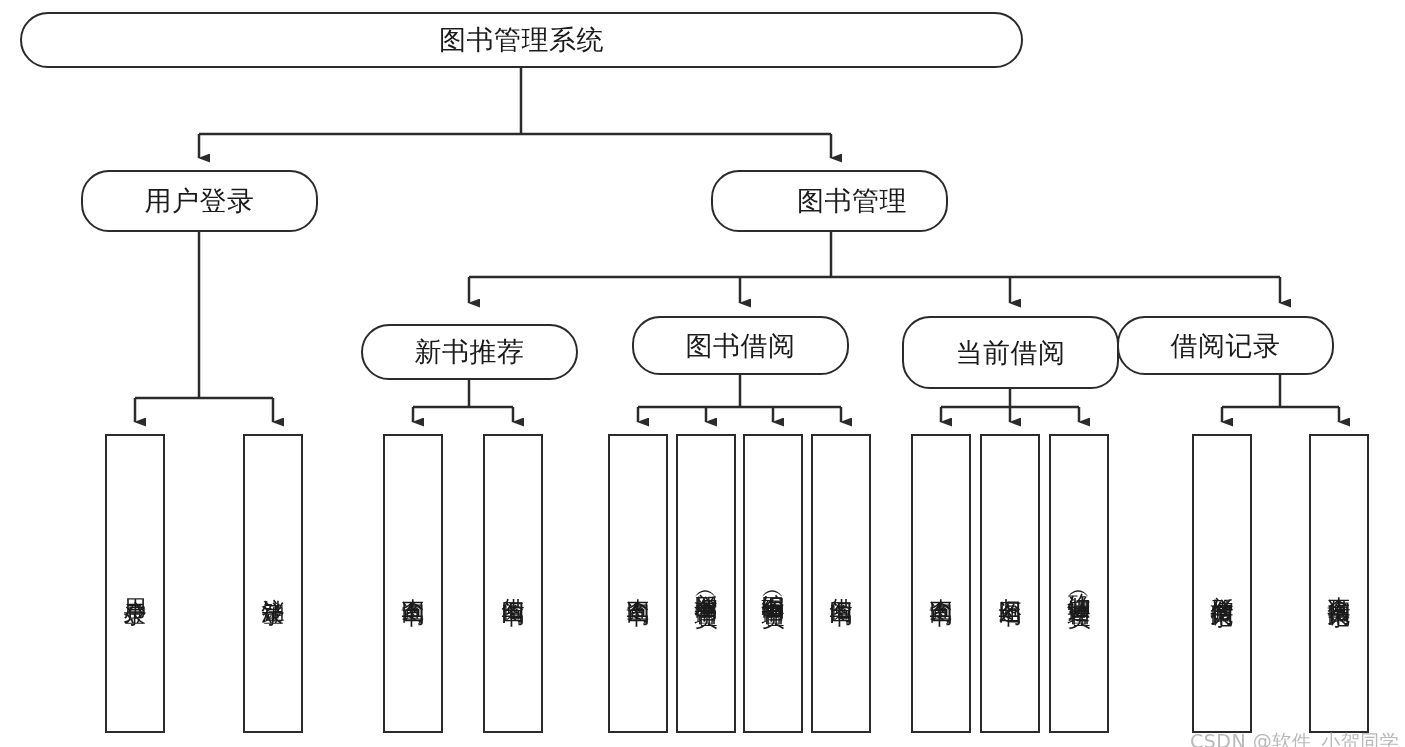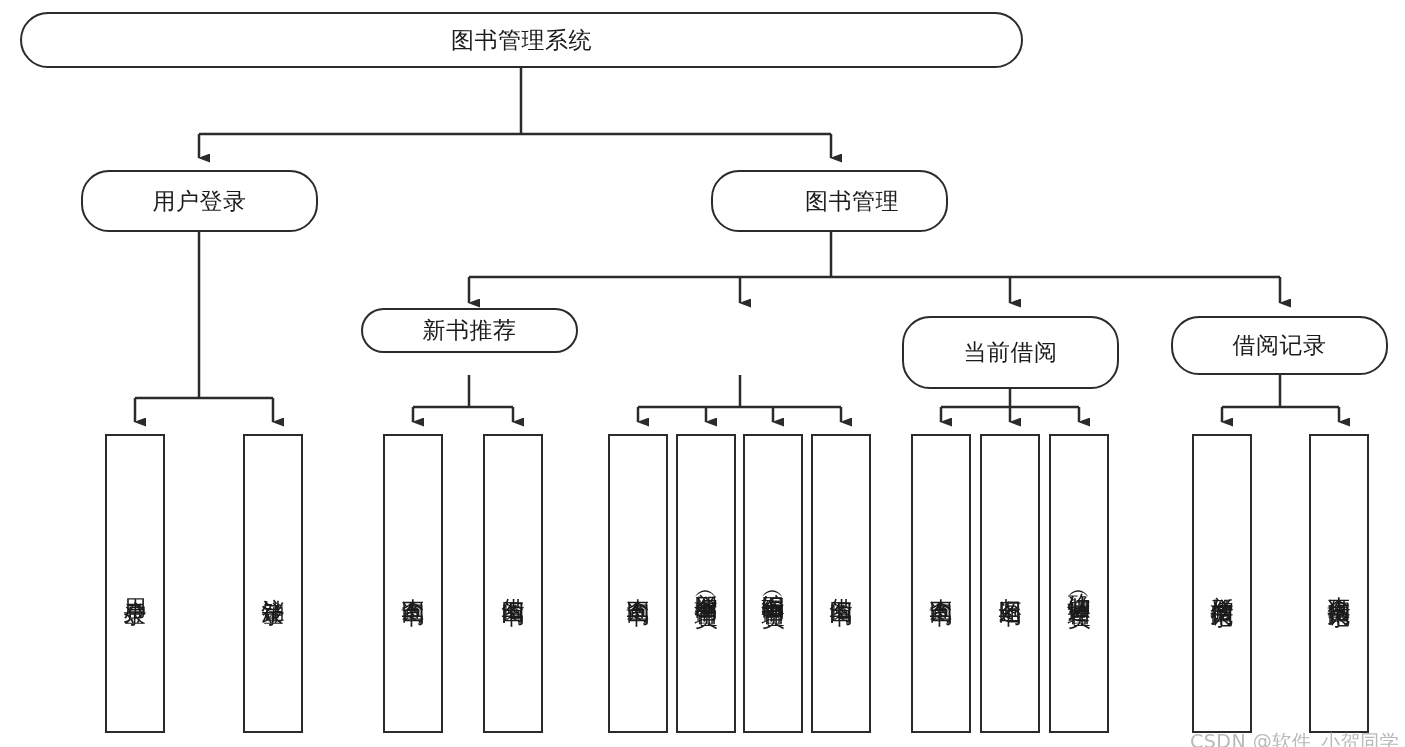--- a/index.html
+++ b/index.html
@@ -29,21 +29,21 @@
     box-sizing: border-box;
     border: 2px solid #2b2b2b;
     background: #ffffff;
     color: #1b1b1b;
     display: flex;
     align-items: center;
     justify-content: center;
     z-index: 2;
   }
   .node-h {
-    font-size: 23px;
+    font-size: 27px;
     letter-spacing: 0.5px;
     white-space: nowrap;
     border-radius: 28px;
   }
   .node-v {
     
   }
   .node-v .vtext {
     writing-mode: vertical-rl;
     text-orientation: upright;
@@ -123,27 +123,30 @@
     <span>图书管理系统</span>
   </div>
 
   <div class="node node-h" style="left:81px; top:170px; width:237px; height:62px;">
     <span>用户登录</span>
   </div>
   <div class="node node-h" style="left:711px; top:170px; width:237px; height:62px;padding-left:45px;">
     <span>图书管理</span>
   </div>
 
-  <div class="node node-h" style="left:361px; top:308px; width:217px; height:45px;">
+  <div class="node node-h" style="left:361px; top:324px; width:217px; height:56px;">
     <span>新书推荐</span>
+  </div>
+  <div class="node node-h" style="left:632px; top:316px; width:217px; height:59px;">
+    <span>图书借阅</span>
   </div>
   <div class="node node-h" style="left:902px; top:316px; width:217px; height:73px;">
     <span>当前借阅</span>
   </div>
-  <div class="node node-h" style="left:1171px; top:316px; width:217px; height:59px;">
+  <div class="node node-h" style="left:1117px; top:316px; width:217px; height:59px;">
     <span>借阅记录</span>
   </div>
 
   <div class="node node-v" style="left:105px; top:434px; width:60px; height:299px;">
     <span class="vtext">用户登录</span>
   </div>
   <div class="node node-v" style="left:243px; top:434px; width:60px; height:299px;">
     <span class="vtext">注销登录</span>
   </div>
 

